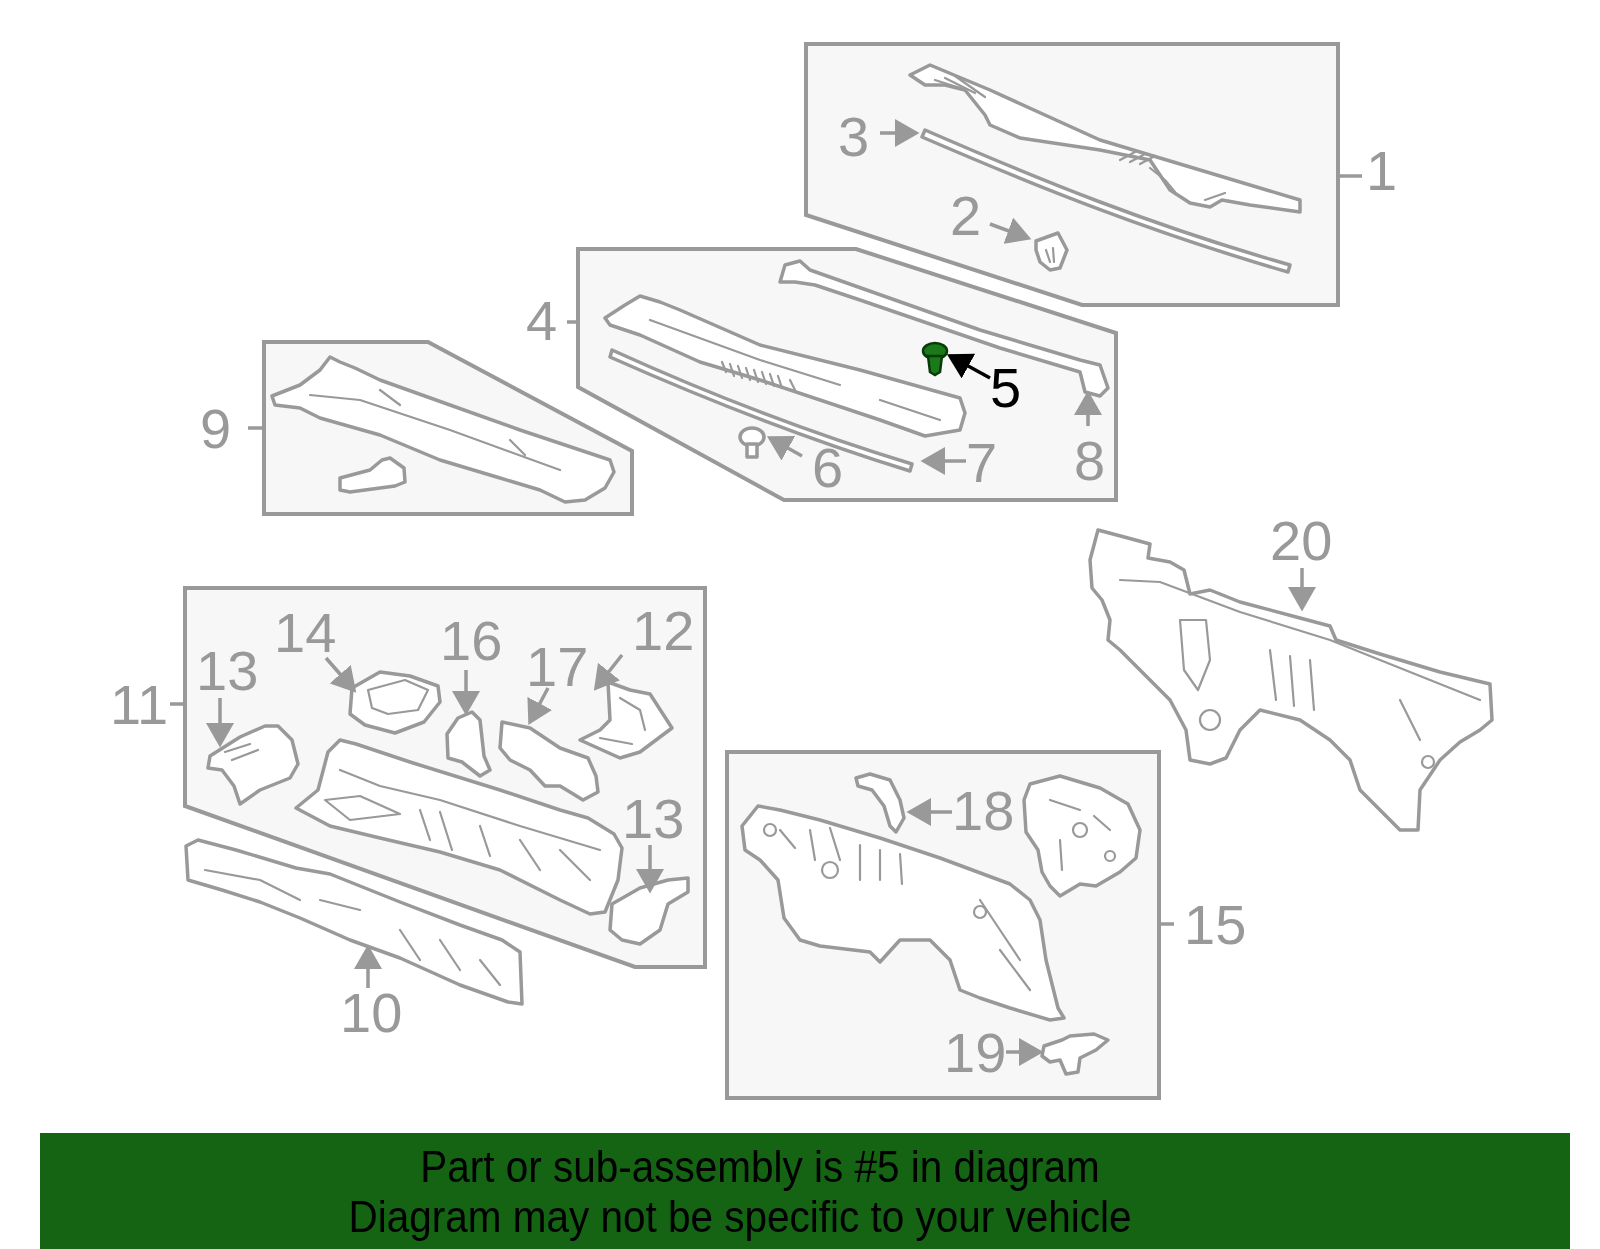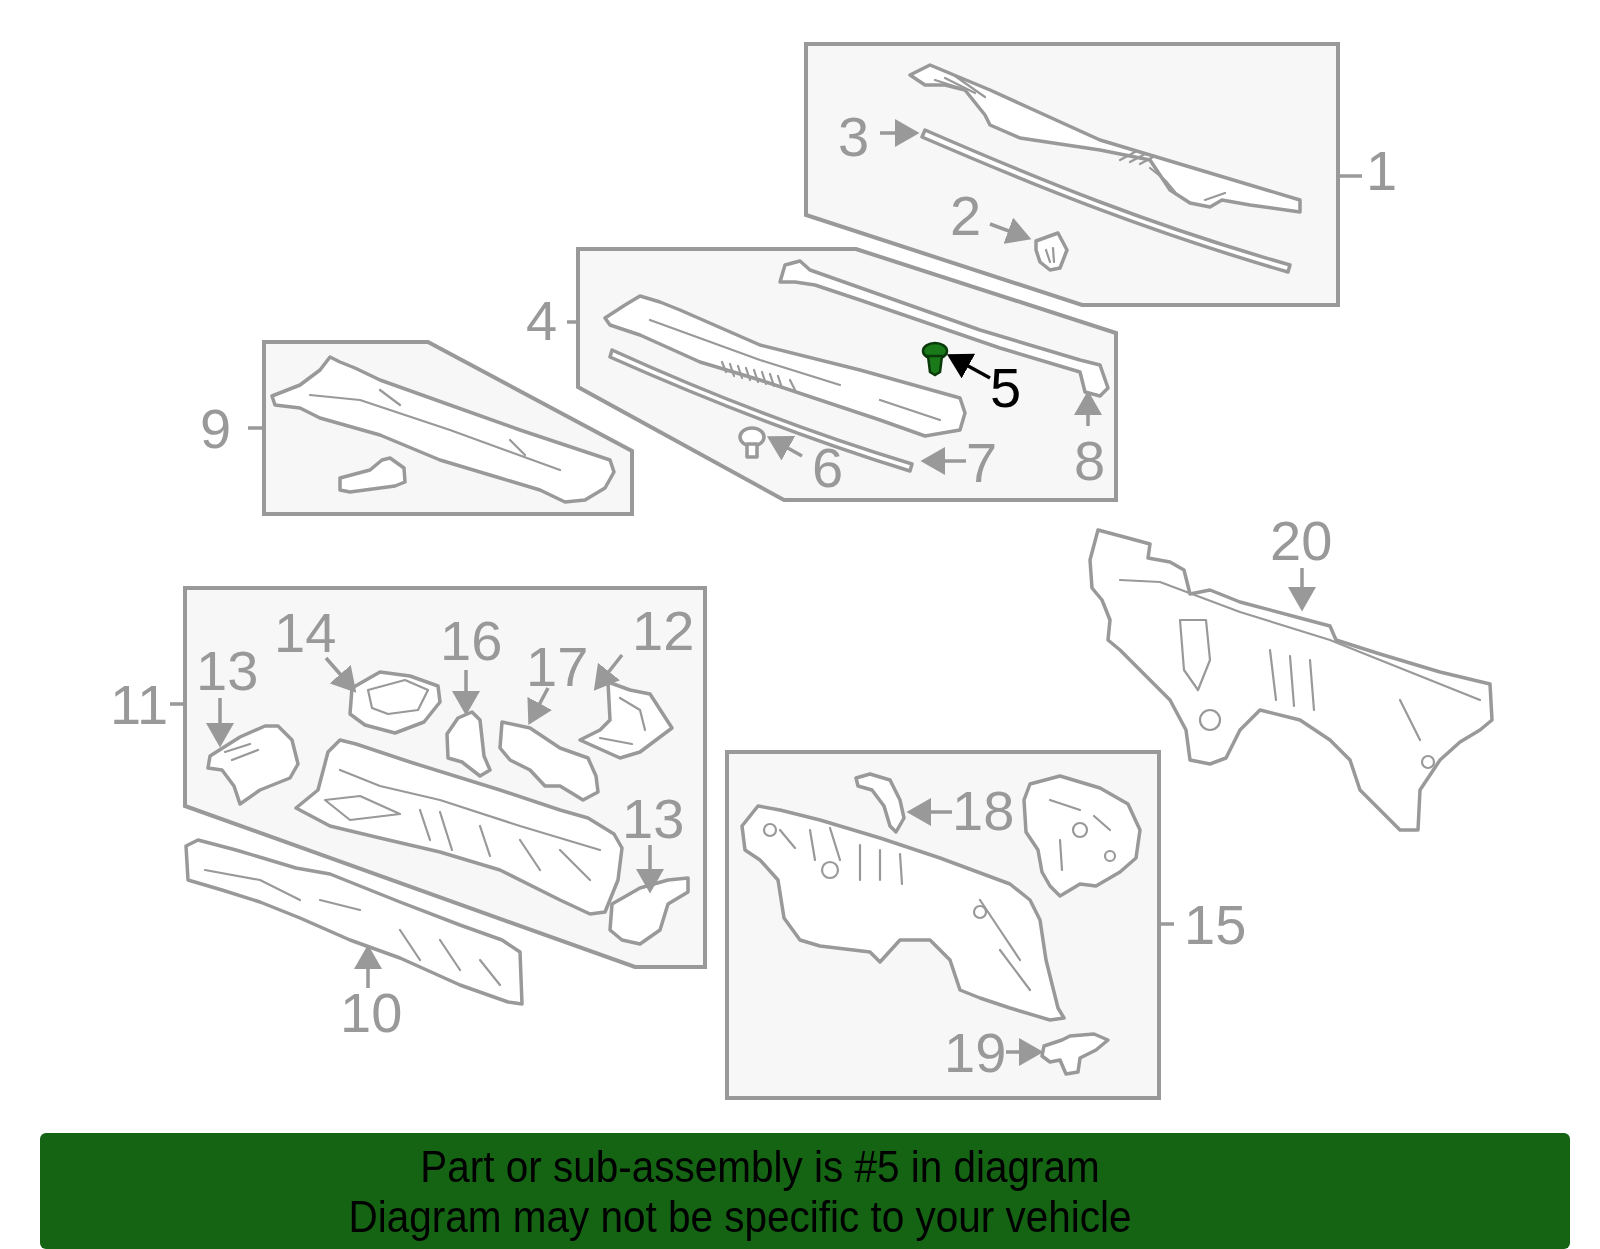--- a/index.html
+++ b/index.html
@@ -10,21 +10,21 @@
   .part { fill: #ffffff; stroke: #999999; stroke-width: 3.5; stroke-linejoin: round; stroke-linecap: round; }
   .detail { fill: none; stroke: #999999; stroke-width: 2.2; stroke-linecap: round; stroke-linejoin: round; }
   .lead { stroke: #999999; stroke-width: 3.5; fill: none; }
   .arrowhead { fill: #999999; }
   .callout { font-family: "Liberation Sans", sans-serif; font-size: 56px; fill: #999999; }
   .callout.hl { fill: #000000; }
   .lead.hl { stroke: #000000; }
   .arrowhead.hl { fill: #000000; }
   .hl-part { fill: #1a7a1a; stroke: #0a3a0a; stroke-width: 2.5; }
   #banner { position: absolute; left: 40px; top: 1133px; width: 1530px; height: 116px;
-            background: #146414; border-radius: 6px; }
+            background: #146414; }
   #banner .line { position: absolute; left: 0; width: 1160px; text-align: center;
                   color: #000000; font-size: 44px; line-height: 48px;
                   font-family: "Liberation Sans", sans-serif; transform: scaleX(0.92); transform-origin: center; }
   #banner .l1 { top: 10px; left: 300px; width: 840px; }
   #banner .l2 { top: 60px; left: 240px; width: 920px; }
 </style>
 </head>
 <body>
 
 <svg id="diagram" viewBox="0 0 1600 1110" xmlns="http://www.w3.org/2000/svg">

